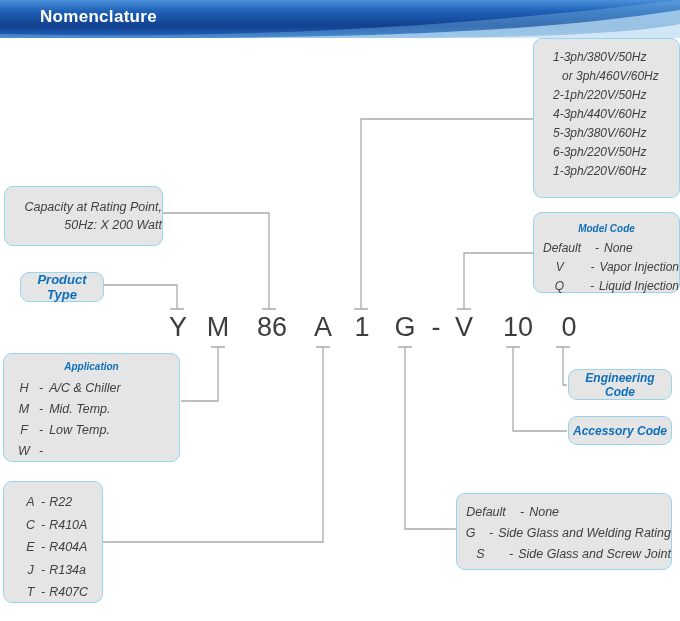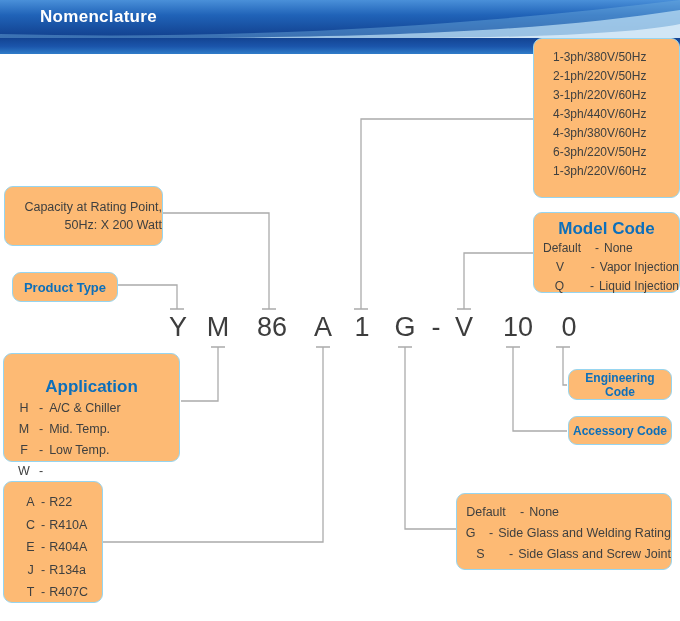--- a/index.html
+++ b/index.html
@@ -4,37 +4,37 @@
 <style>
   html,body{margin:0;padding:0;background:#ffffff;}
   .stage{
     position:relative;width:680px;height:621px;overflow:hidden;
     background:#ffffff;
     font-family:"Liberation Sans", sans-serif;
     color:#3f4040;
   }
   
   .header{
-    position:absolute;left:0;top:0;width:680px;height:54px;
+    position:absolute;left:0;top:0;width:680px;height:38px;
     background:linear-gradient(180deg,#4a90d9 0%,#2063b8 28%,#12418f 68%,#1b55ab 86%,#2f7cc9 100%);
     overflow:hidden;
   }
   .header svg{position:absolute;left:0;top:0;}
   .header-title{
     position:absolute;left:40px;top:7px;
     font-size:17px;font-weight:bold;color:#ffffff;letter-spacing:.3px;
   }
   
   .box{
-    position:absolute;background:#fdba74;
+    position:absolute;background:#e5e5e5;
     border:1.5px solid #96d5f0;border-radius:9px;
-    box-sizing:border-box;font-size:12.5px;color:#3f4040;
+    box-sizing:border-box;font-size:12.5px;color:#3f4040;font-style:italic;
   }
   .box-title{
-    text-align:center;font-weight:bold;color:#0d6fba;font-size:17px;
+    text-align:center;font-weight:bold;color:#0d6fba;font-size:10px;
   }
   .blue-label{
     display:flex;align-items:center;justify-content:center;
     width:100%;height:100%;
     font-weight:bold;color:#0d6fba;font-size:13px;text-align:center;
   }
   .row{display:flex;align-items:center;white-space:nowrap;}
   .row .code{text-align:center;}
   .row .dash{flex:0 0 auto;}
   .row .desc{flex:0 0 auto;}
@@ -47,24 +47,24 @@
   
   .model{left:533px;top:212px;width:147px;height:81px;padding-top:6px;font-size:12px;line-height:19px;}
   .model .box-title{margin-bottom:1px;}
   .model .code{width:56px;}
   .model .dash{margin:0 5px;}
 
   
   .capacity{left:4px;top:186px;width:159px;height:60px;padding-top:11px;text-align:right;line-height:18px;font-size:12.5px;}
 
   
-  .product-type{left:12px;top:272px;width:106px;height:30px;}
-
-  
-  .application{left:3px;top:353px;width:177px;height:109px;padding-top:22px;line-height:21px;}
+  .product-type{left:20px;top:272px;width:84px;height:30px;}
+
+  
+  .application{left:3px;top:353px;width:177px;height:109px;padding-top:2px;line-height:21px;}
   .application .box-title{margin-bottom:1px;}
   .application .row{padding-left:11px;}
   .application .code{width:18px;}
   .application .dash{margin:0 6px;}
 
   
   .refrigerant{left:3px;top:481px;width:100px;height:122px;padding-top:9px;line-height:22.5px;}
   .refrigerant .row{padding-left:20px;}
   .refrigerant .code{width:13px;}
   .refrigerant .dash{margin:0 4px;}
@@ -110,24 +110,24 @@
       <path d="M211,347 L225,347 M218,347 L218,401 L181,401"></path>
       <path d="M316,347 L330,347 M323,347 L323,542 L103,542"></path>
       <path d="M398,347 L412,347 M405,347 L405,529 L456,529"></path>
       <path d="M506,347 L520,347 M513,347 L513,431 L567,431"></path>
       <path d="M556,347 L570,347 M563,347 L563,385 L567,385"></path>
     </g>
   </svg>
 
   <div class="box voltage">
     <div class="vline">1-3ph/380V/50Hz</div>
+    <div class="vline cont">or 3ph/460V/60Hz</div>
     <div class="vline">2-1ph/220V/50Hz</div>
-    <div class="vline">3-1ph/220V/60Hz</div>
     <div class="vline">4-3ph/440V/60Hz</div>
-    <div class="vline">4-3ph/380V/60Hz</div>
+    <div class="vline">5-3ph/380V/60Hz</div>
     <div class="vline">6-3ph/220V/50Hz</div>
     <div class="vline">1-3ph/220V/60Hz</div>
   </div>
 
   <div class="box model">
     <div class="box-title">Model Code</div>
     <div class="row">
       <span class="code">Default</span>
       <span class="dash">-</span>
       <span class="desc">None</span>

